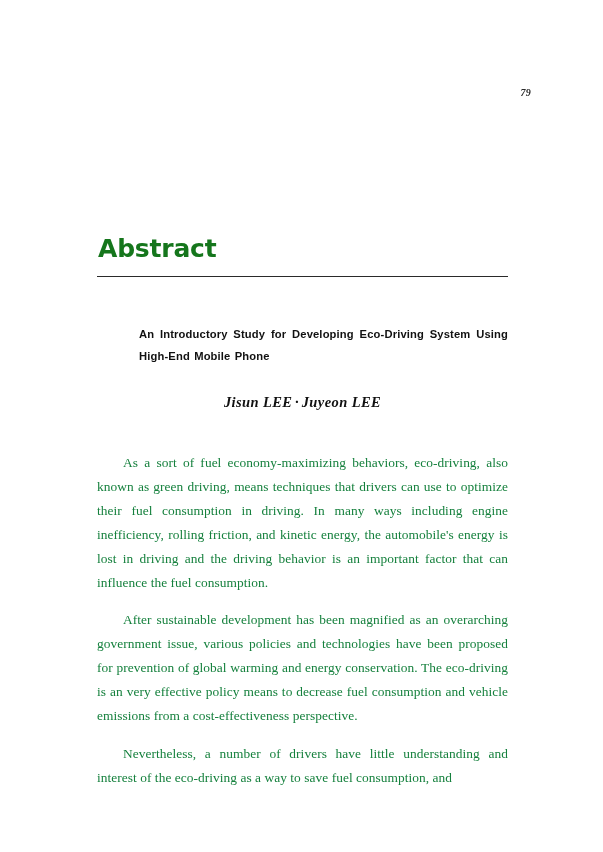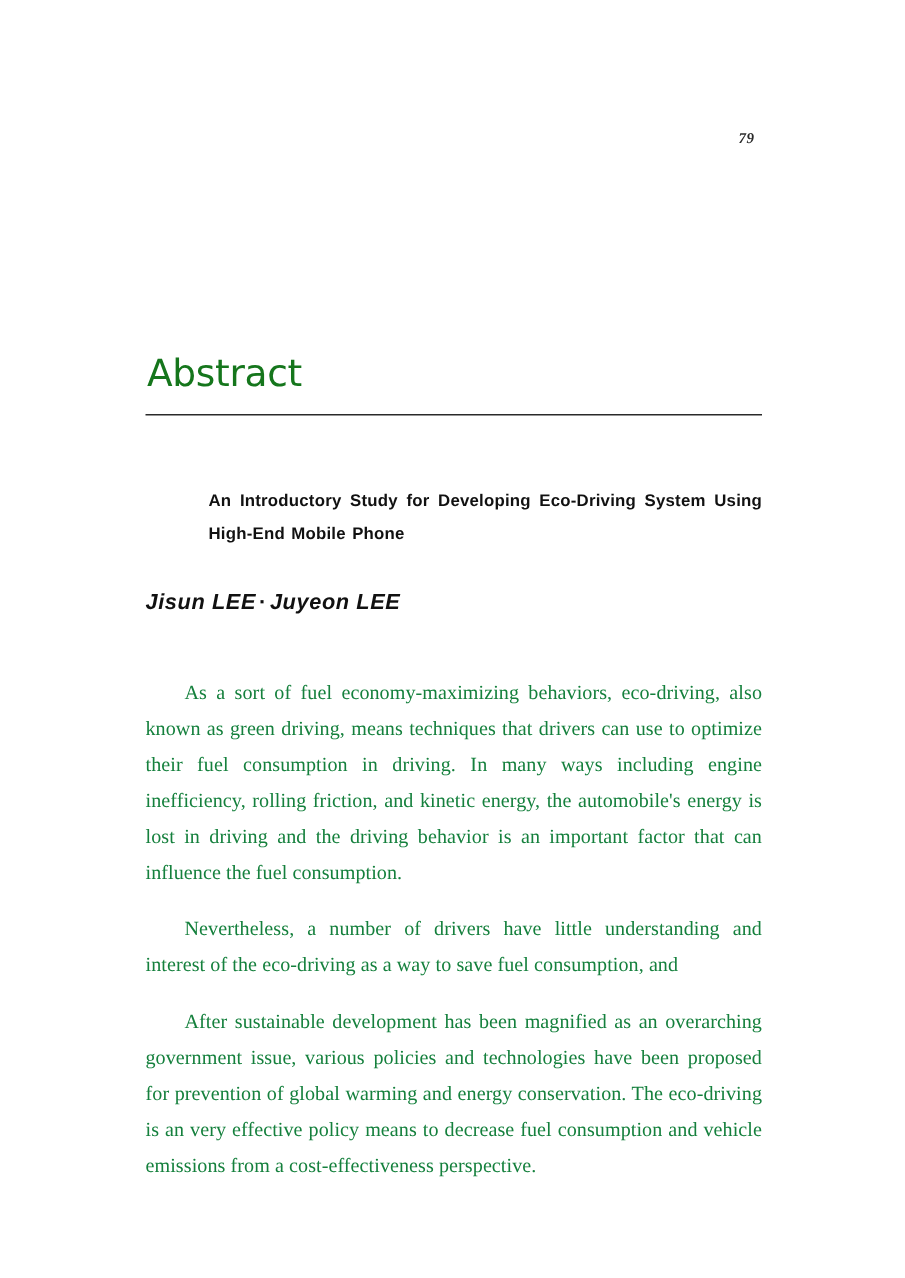--- a/index.html
+++ b/index.html
@@ -20,40 +20,40 @@
   .page {
     position: absolute;
     inset: 0;
     background: #ffffff;
   }
 
   
   .page-number {
     position: absolute;
     top: 87px;
-    right: 100px;
+    right: 72px;
     font-family: "Liberation Serif", "DejaVu Serif", serif;
     font-style: italic;
     font-weight: 700;
     font-size: 10px;
     letter-spacing: 0.3px;
     color: #2b2b2b;
   }
 
   
   .content {
     position: absolute;
     left: 97px;
     top: 236px;
     width: 411px;
   }
 
   .abstract-heading {
     font-family: "DejaVu Sans", "Liberation Sans", sans-serif;
-    font-weight: 400;
+    font-weight: 700;
     font-size: 25px;
     line-height: 1.05;
     color: #15761c;
     letter-spacing: -0.2px;
     margin: 0;
     padding: 0 0 0 1px;
   }
 
   .heading-rule {
     margin-top: 14px;
@@ -72,22 +72,22 @@
     line-height: 1.92;
     letter-spacing: 0.15px;
     text-align: justify;
     text-align-last: left;
     color: #111111;
     word-spacing: 1px;
   }
 
   .authors {
     margin: 27px 0 0 0;
-    text-align: left;
-    font-family: Liberation Sans, sans-serif;
+    text-align: center;
+    font-family: Liberation Serif, serif;
     font-style: italic;
     font-weight: 700;
     font-size: 14.5px;
     letter-spacing: 0.4px;
     color: #111111;
   }
   .authors .sep {
     font-style: normal;
     font-weight: 700;
     padding: 0 2px;
@@ -126,18 +126,18 @@
     <hr class="heading-rule">
 
     <div class="article-title">An Introductory Study for Developing Eco-Driving System Using High-End Mobile Phone</div>
 
     <div class="authors">
       <span>Jisun LEE</span><span class="sep">·</span><span>Juyeon LEE</span>
     </div>
 
     <div class="body-text">
       <p>As a sort of fuel economy-maximizing behaviors, eco-driving, also known as green driving, means techniques that drivers can use to optimize their fuel consumption in driving. In many ways including engine inefficiency, rolling friction, and kinetic energy, the automobile's energy is lost in driving and the driving behavior is an important factor that can influence the fuel consumption.</p>
+      <p>After sustainable development has been magnified as an overarching government issue, various policies and technologies have been proposed for prevention of global warming and energy conservation. The eco-driving is an very effective policy means to decrease fuel consumption and vehicle emissions from a cost-effectiveness perspective.</p>
       <p>Nevertheless, a number of drivers have little understanding and interest of the eco-driving as a way to save fuel consumption, and</p>
-      <p>After sustainable development has been magnified as an overarching government issue, various policies and technologies have been proposed for prevention of global warming and energy conservation. The eco-driving is an very effective policy means to decrease fuel consumption and vehicle emissions from a cost-effectiveness perspective.</p>
     </div>
 
   </div>
 </div>
 
 </body></html>

